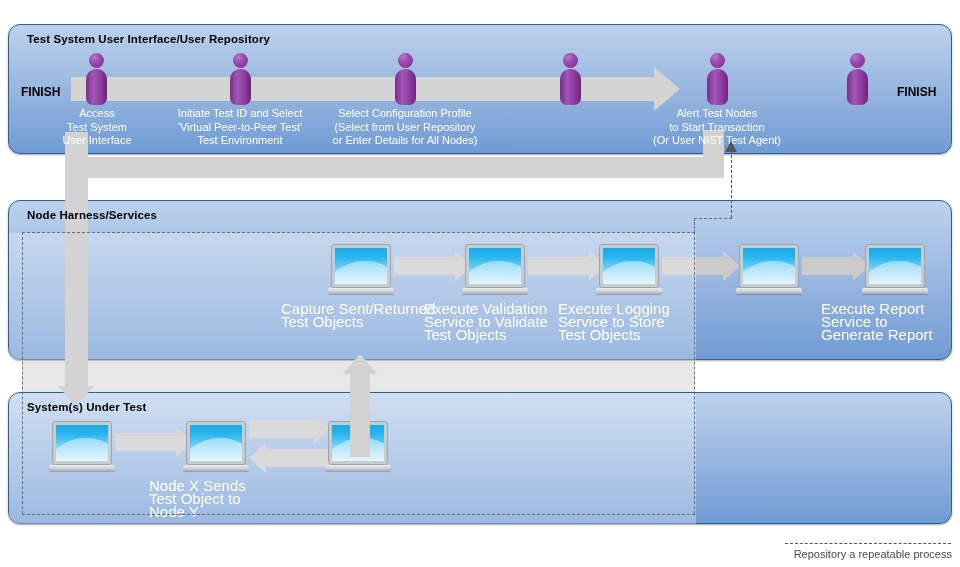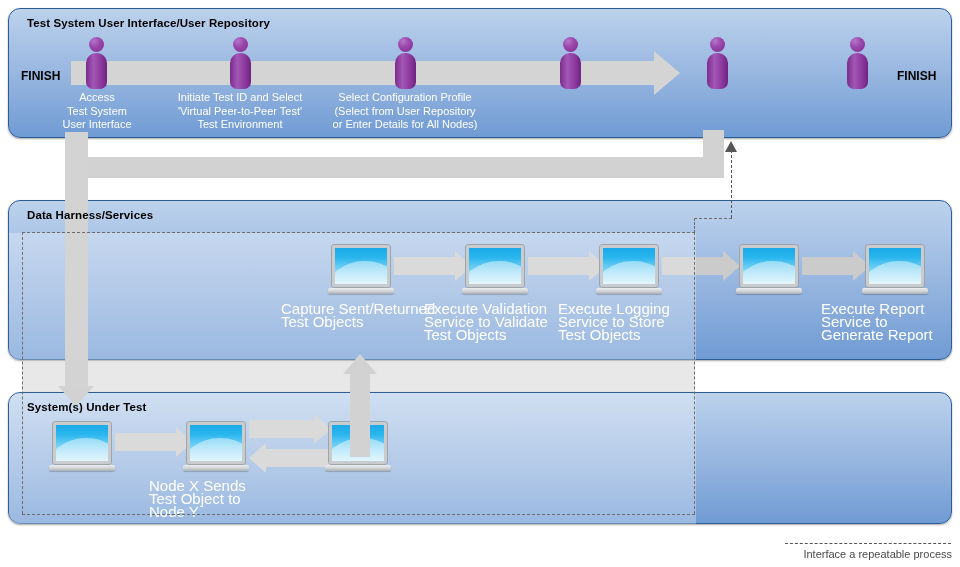--- a/index.html
+++ b/index.html
@@ -15,21 +15,21 @@
     background:linear-gradient(to bottom,#bcd2ec 0%,#afc8e8 18%,#8fb0dd 62%,#6f9bd4 100%);
     border:1px solid #2e5d94;
     box-shadow:0 1px 2px rgba(0,0,0,.35);
     box-sizing:border-box;
   }
   .panel-title{
     position:absolute;left:18px;top:8px;
     font-size:11.5px;font-weight:bold;color:#000;letter-spacing:.1px;
     white-space:nowrap;z-index:9;
   }
-  #panel-top{left:8px;top:8px;width:944px;height:130px;}
+  #panel-top{left:8px;top:24px;width:944px;height:130px;}
   #panel-mid{left:8px;top:200px;width:944px;height:160px;}
   #panel-bot{left:8px;top:392px;width:944px;height:132px;text-decoration:underline;}
 
   
   .ribbon{position:absolute;background:#d2d2d2;}
 
   
   #band{
     position:absolute;left:62px;top:52px;width:585px;height:24px;
     background:#d4d4d4;z-index:2;
@@ -170,29 +170,30 @@
 
     <div class="person" style="left:548px;top:28px;">
       <div class="head"></div>
       <div class="body"></div>
     </div>
 
     <div class="person" style="left:695px;top:28px;">
       <div class="head"></div>
       <div class="body"></div>
     </div>
+    <div class="step-label" style="left:608px;top:82px;width:200px;">Alert Test Nodes<br>to Start Transaction<br>(Or User NIST Test Agent)</div>
 
     <div class="person" style="left:835px;top:28px;">
       <div class="head"></div>
       <div class="body"></div>
     </div>
   </div>
 
   <div class="panel" id="panel-mid">
-    <div class="panel-title">Data Harness/Services</div>
+    <div class="panel-title">Node Harness/Services</div>
 
     <div id="tint" style="left:0px;top:32px;width:687px;height:127px;border-radius:0 0 0 11px;"></div>
 
     <div class="farrow right" style="left:385px;top:56px;width:78px;">
       <div class="shaft" style="width:61px;"></div>
       <div class="head" style="left:61px;"></div>
     </div>
     <div class="farrow right" style="left:519px;top:56px;width:78px;">
       <div class="shaft" style="width:61px;"></div>
       <div class="head" style="left:61px;"></div>
@@ -279,15 +280,15 @@
 
   <div class="dash dash-v" style="left:694px;top:232px;height:282px;"></div>
 
   <div class="dash dash-v" style="left:694px;top:218px;height:15px;"></div>
   <div class="dash dash-h" style="left:694px;top:218px;width:38px;"></div>
 
   <div id="dash-up"></div>
   <div id="dash-up-head"></div>
 
   <div id="legend-line"></div>
-  <div id="legend-text">Interface a repeatable process</div>
+  <div id="legend-text">Repository a repeatable process</div>
 
 </div>
 
 </body></html>

